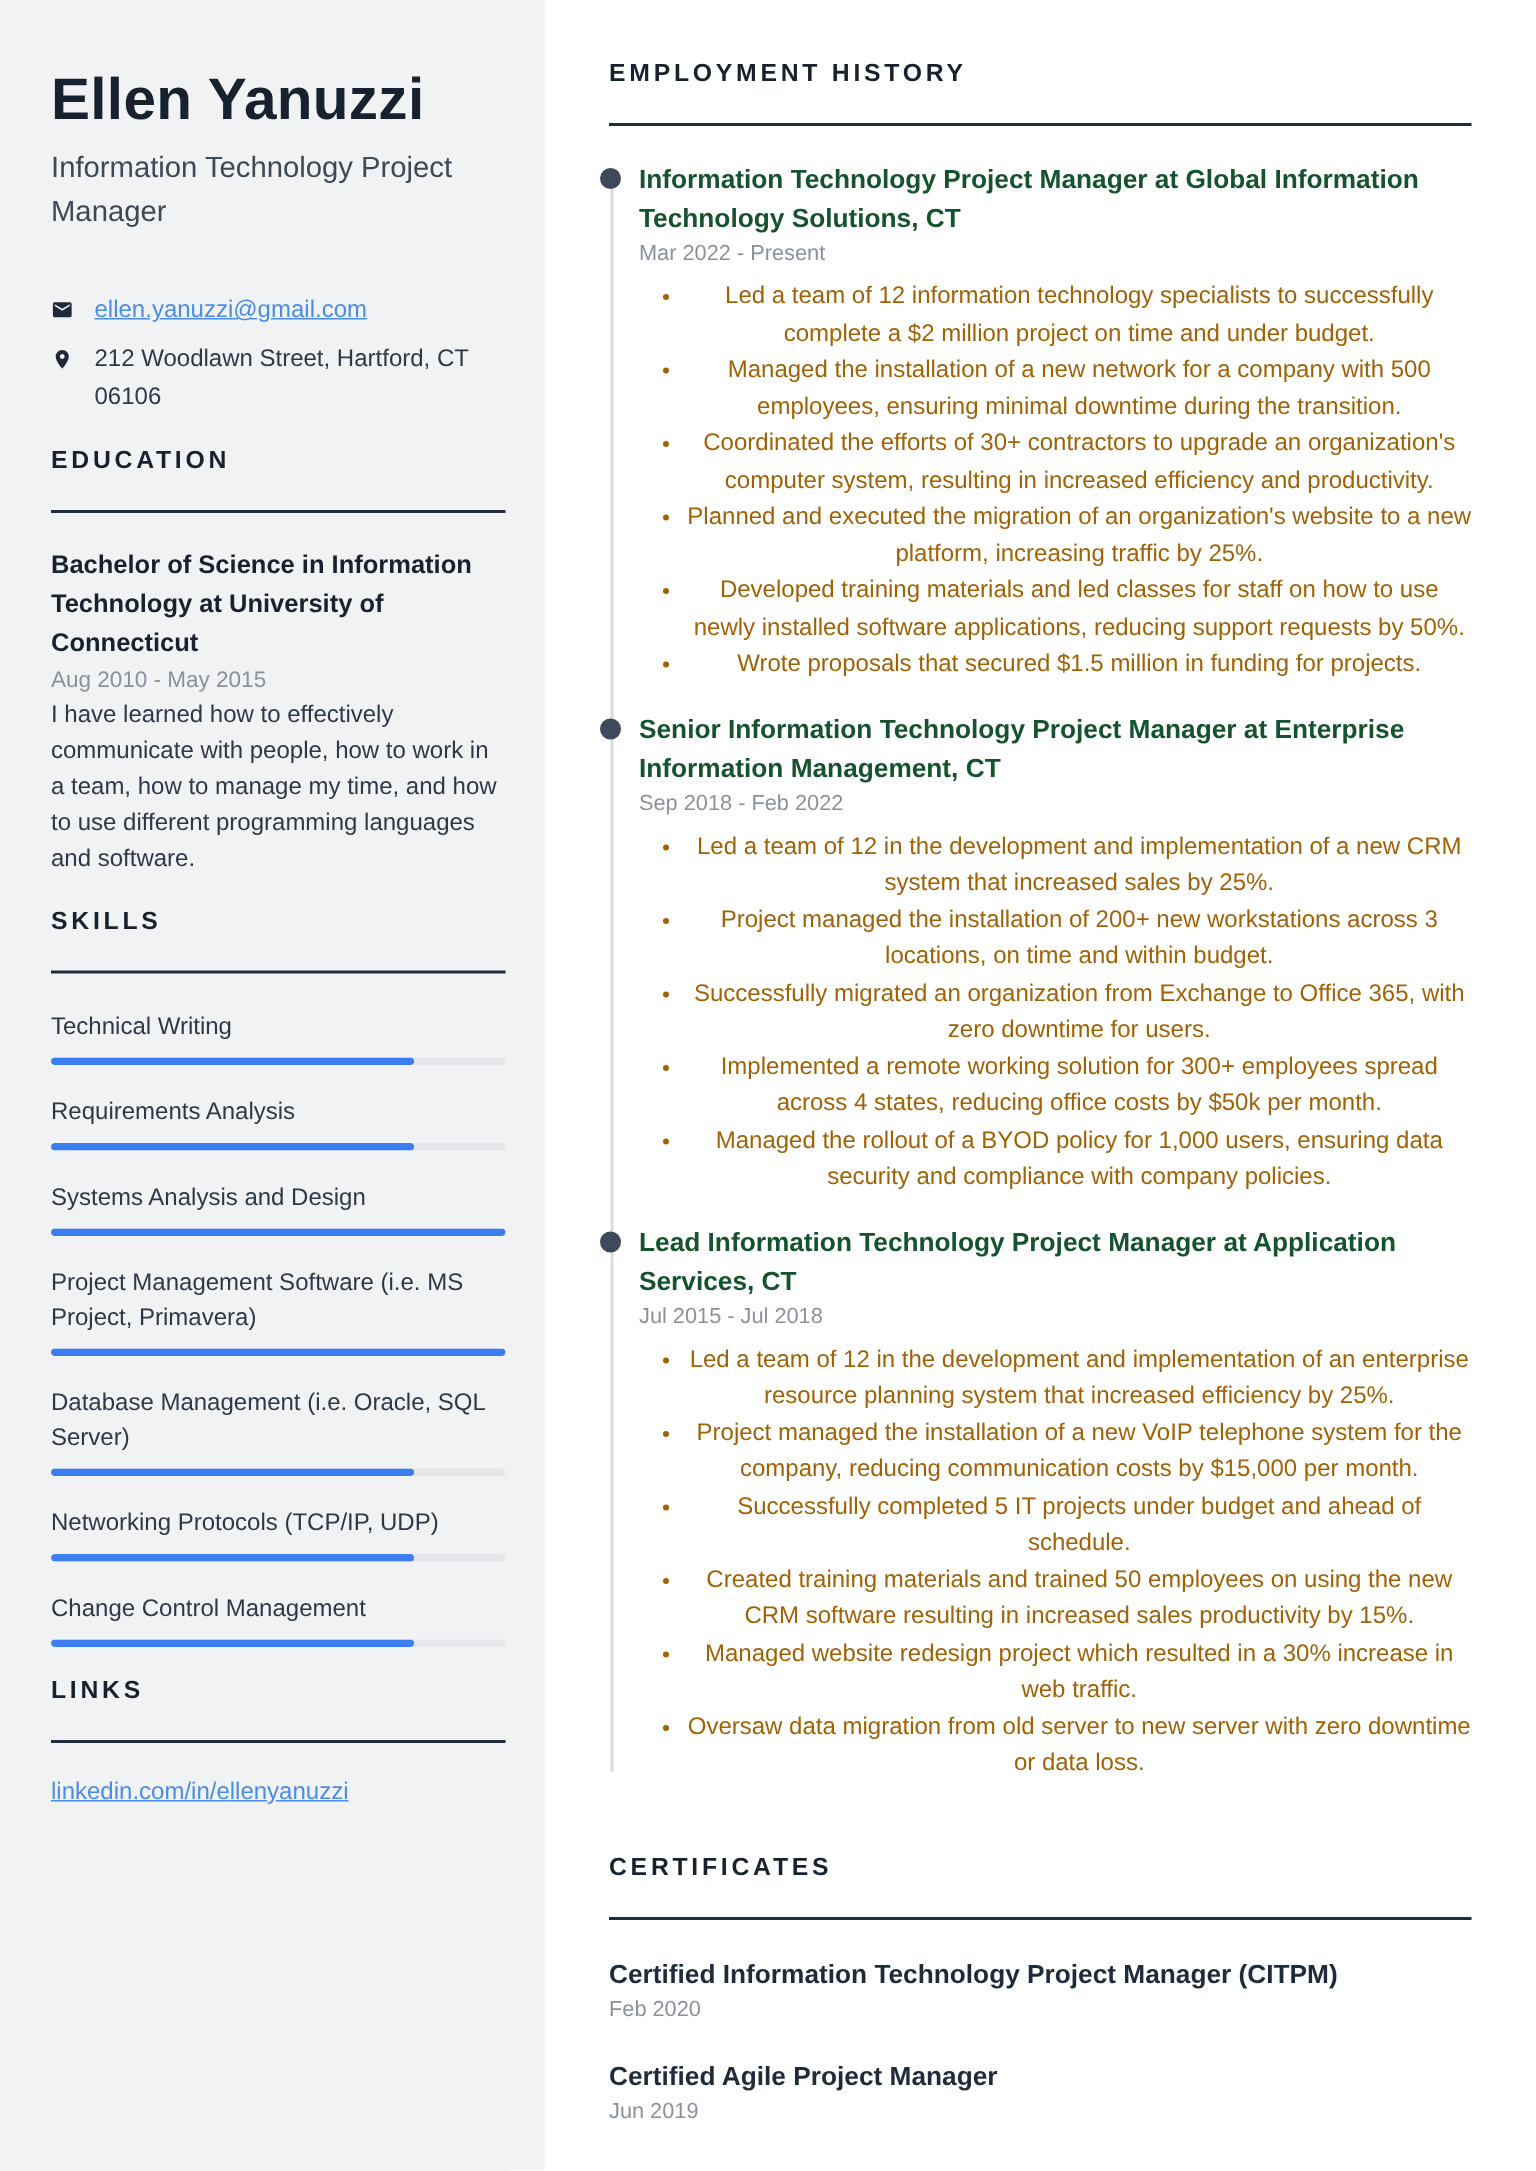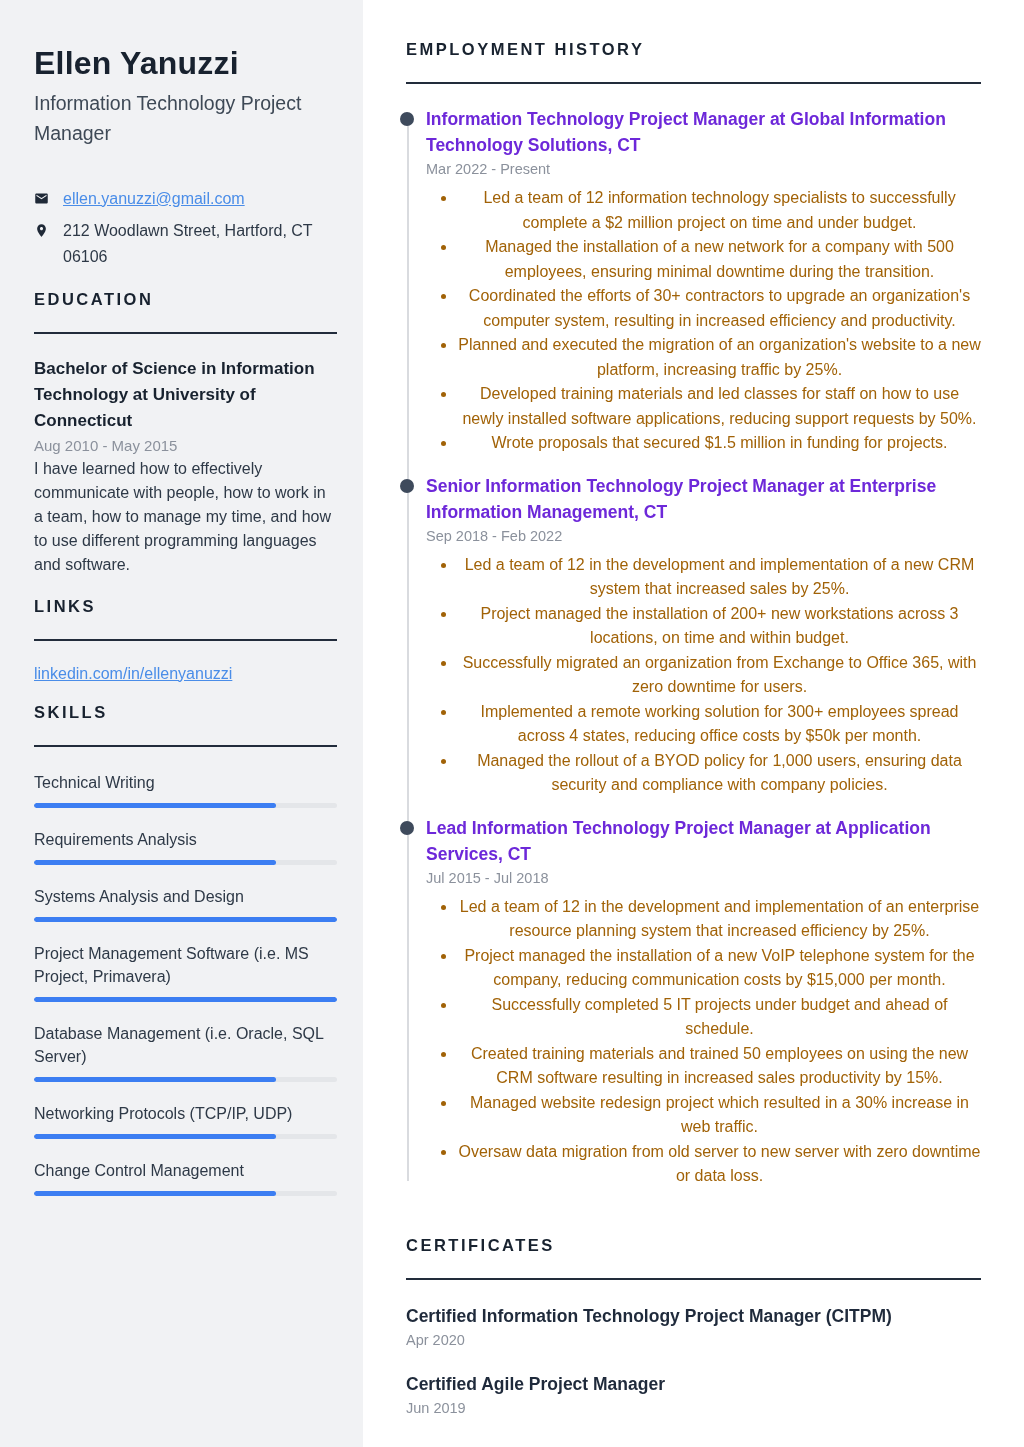--- a/index.html
+++ b/index.html
@@ -12,21 +12,21 @@
   }
   .page { display:flex; width:1024px; height:1447px; overflow:hidden; }
 
   
   .sidebar {
     flex:0 0 363px; width:363px;
     background:var(--sidebar-bg,#f1f2f4);
     padding:44px 26px 40px 34px;
     overflow:hidden;
   }
-  .name { font-size:32px; font-weight:700; color:var(--heading-text,#18222f); letter-spacing:.2px; line-height:1.2; }
+  .name { font-size:39px; font-weight:700; color:var(--heading-text,#18222f); letter-spacing:.2px; line-height:1.2; }
   .candidate-title { font-size:19.5px; color:#3e4956; line-height:1.5; margin-top:7px; }
 
   .contact { margin-top:38px; font-size:16px; }
   .contact-row { display:flex; gap:13px; margin-bottom:7px; line-height:1.6; }
   .contact-row .icon { flex:0 0 16px; width:16px; padding-top:5px; color:#1f2937; }
   .contact-row .icon svg { width:15px; height:15px; fill:currentColor; display:block; }
   a.link { color:var(--link-color,#4a8de8); text-decoration:underline; cursor:pointer; }
 
   .side-section { margin-top:20px; }
   .side-heading, .main-heading {
@@ -53,21 +53,21 @@
   .timeline::before {
     content:""; position:absolute; left:1px; top:10px; bottom:8px;
     width:2px; background:var(--timeline-line,#d9dbdf);
   }
   .job { position:relative; margin-bottom:17px; }
   .job:last-child { margin-bottom:12px; }
   .job-dot {
     position:absolute; left:-26px; top:6px; width:14px; height:14px;
     border-radius:50%; background:var(--timeline-dot,#3e4a5c);
   }
-  .job-title { font-size:17.5px; font-weight:700; line-height:26px; color:#6d28d9; }
+  .job-title { font-size:17.5px; font-weight:700; line-height:26px; color:#14532d; }
   .job-date { font-size:14.5px; color:var(--muted-text,#8b919c); margin:3px 0 9px; }
   .job ul { list-style:disc; padding-left:31px; color:#a16207;text-align:center; }
   .job li { font-size:16px; line-height:24.5px; padding-left:1px; }
 
   .certs-section { margin-top:47px; }
   .cert { margin-top:23px; }
   .cert-title { font-size:17.5px; font-weight:700; line-height:26px; color:#1f2a3b; }
   .cert-date { font-size:14.5px; color:var(--muted-text,#8b919c); margin-top:3px; }
 </style>
 </head>
@@ -100,72 +100,72 @@
     </div>
 
     <section class="side-section">
       <h2 class="side-heading">EDUCATION</h2>
       <div class="edu-degree">Bachelor of Science in Information Technology at University of Connecticut</div>
       <div class="date-muted">Aug 2010 - May 2015</div>
       <p class="edu-desc">I have learned how to effectively communicate with people, how to work in a team, how to manage my time, and how to use different programming languages and software.</p>
     </section>
 
     <section class="side-section">
+      <h2 class="side-heading">SKILLS</h2>
+      <div class="skill-list">
+          <div class="skill">
+    <div class="skill-label">Technical Writing</div>
+    <div class="bar">
+      <div class="bar-fill" style="width: 80%;"></div>
+    </div>
+  </div>
+          <div class="skill">
+    <div class="skill-label">Requirements Analysis</div>
+    <div class="bar">
+      <div class="bar-fill" style="width: 80%;"></div>
+    </div>
+  </div>
+          <div class="skill">
+    <div class="skill-label">Systems Analysis and Design</div>
+    <div class="bar">
+      <div class="bar-fill" style="width: 100%;"></div>
+    </div>
+  </div>
+          <div class="skill">
+    <div class="skill-label">Project Management Software (i.e. MS Project, Primavera)</div>
+    <div class="bar">
+      <div class="bar-fill" style="width: 100%;"></div>
+    </div>
+  </div>
+          <div class="skill">
+    <div class="skill-label">Database Management (i.e. Oracle, SQL Server)</div>
+    <div class="bar">
+      <div class="bar-fill" style="width: 80%;"></div>
+    </div>
+  </div>
+          <div class="skill">
+    <div class="skill-label">Networking Protocols (TCP/IP, UDP)</div>
+    <div class="bar">
+      <div class="bar-fill" style="width: 80%;"></div>
+    </div>
+  </div>
+          <div class="skill">
+    <div class="skill-label">Change Control Management</div>
+    <div class="bar">
+      <div class="bar-fill" style="width: 80%;"></div>
+    </div>
+  </div>
+        </div>
+    </section>
+
+    <section class="side-section">
       <h2 class="side-heading">LINKS</h2>
       <div class="links-item">
         <a class="link">linkedin.com/in/ellenyanuzzi</a>
       </div>
-    </section>
-
-    <section class="side-section">
-      <h2 class="side-heading">SKILLS</h2>
-      <div class="skill-list">
-          <div class="skill">
-    <div class="skill-label">Technical Writing</div>
-    <div class="bar">
-      <div class="bar-fill" style="width: 80%;"></div>
-    </div>
-  </div>
-          <div class="skill">
-    <div class="skill-label">Requirements Analysis</div>
-    <div class="bar">
-      <div class="bar-fill" style="width: 80%;"></div>
-    </div>
-  </div>
-          <div class="skill">
-    <div class="skill-label">Systems Analysis and Design</div>
-    <div class="bar">
-      <div class="bar-fill" style="width: 100%;"></div>
-    </div>
-  </div>
-          <div class="skill">
-    <div class="skill-label">Project Management Software (i.e. MS Project, Primavera)</div>
-    <div class="bar">
-      <div class="bar-fill" style="width: 100%;"></div>
-    </div>
-  </div>
-          <div class="skill">
-    <div class="skill-label">Database Management (i.e. Oracle, SQL Server)</div>
-    <div class="bar">
-      <div class="bar-fill" style="width: 80%;"></div>
-    </div>
-  </div>
-          <div class="skill">
-    <div class="skill-label">Networking Protocols (TCP/IP, UDP)</div>
-    <div class="bar">
-      <div class="bar-fill" style="width: 80%;"></div>
-    </div>
-  </div>
-          <div class="skill">
-    <div class="skill-label">Change Control Management</div>
-    <div class="bar">
-      <div class="bar-fill" style="width: 80%;"></div>
-    </div>
-  </div>
-        </div>
     </section>
 
 
   </aside>
 
   <main class="content">
 
     <section>
       <h2 class="main-heading">EMPLOYMENT HISTORY</h2>
       <div class="timeline">
@@ -208,21 +208,21 @@
             </ul>
   </article>
         </div>
     </section>
 
     <section class="certs-section">
       <h2 class="main-heading">CERTIFICATES</h2>
       <div>
           <div class="cert">
     <div class="cert-title">Certified Information Technology Project Manager (CITPM)</div>
-    <div class="cert-date">Apr 2020</div>
+    <div class="cert-date">Feb 2020</div>
   </div>
           <div class="cert">
     <div class="cert-title">Certified Agile Project Manager</div>
     <div class="cert-date">Jun 2019</div>
   </div>
         </div>
     </section>
 
   </main>
 </div>

